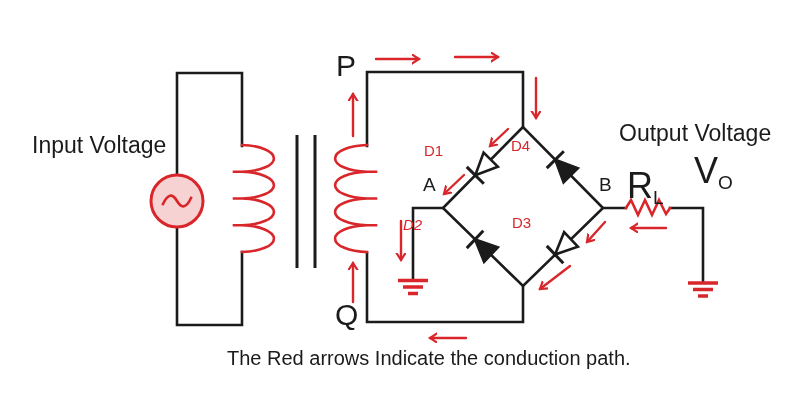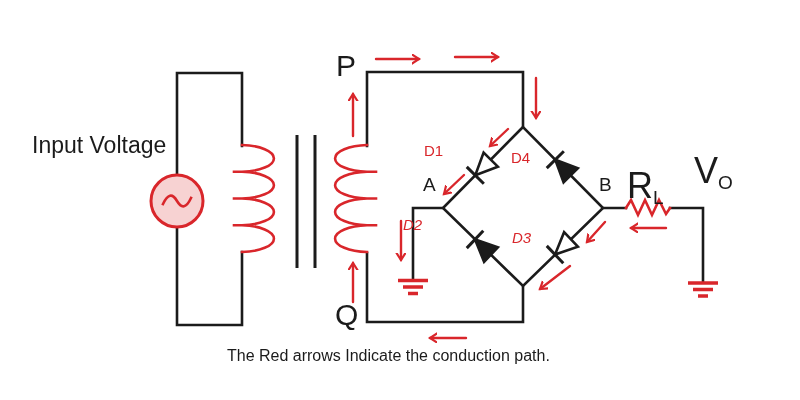--- a/index.html
+++ b/index.html
@@ -20,21 +20,21 @@
   .lbl {
     position:absolute; line-height:1; color:var(--wire-black);
     white-space:nowrap; user-select:none;
   }
   .lbl.red { color: var(--conduction-red); }
   .fs23 { font-size:23px;text-align:center; }
   .fs30 { font-size:30px; }
   .fs19 { font-size:19px; }
   .fs21 { font-size:15px; }
   .fs36 { font-size:36px; }
-  .fs22 { font-size:16px; }
+  .fs22 { font-size:20px; }
   .sub { font-size:19px; display:inline-block; transform: translateY(6px); }
   
   .wire   { stroke: var(--wire-black); stroke-width:2.6; fill:none; stroke-linecap:square; stroke-linejoin:miter; }
   .core   { stroke: var(--wire-black); stroke-width:3;   fill:none; }
   .redln  { stroke: var(--conduction-red); stroke-width:2.6; fill:none; stroke-linecap:square; }
   .gnd    { stroke: var(--conduction-red); stroke-width:3.5; fill:none; stroke-linecap:butt; }
   .arrow  { stroke: var(--conduction-red); stroke-width:2.4; fill:none; stroke-linecap:round; marker-end:url(#ah); }
   .dio-out { fill:#ffffff; stroke:var(--wire-black); stroke-width:2.6; stroke-linejoin:miter; }
   .dio-fil { fill:var(--wire-black); stroke:var(--wire-black); stroke-width:2.6; }
   .dio-bar { stroke:var(--wire-black); stroke-width:3; }
@@ -100,29 +100,30 @@
     <path class="arrow" d="M401,221 L401,260"></path>
     <path class="arrow" d="M605,222 L587,242"></path>
     <path class="arrow" d="M570,266 L540,289"></path>
     <path class="arrow" d="M666,228 L631,228"></path>
     <path class="arrow" d="M466,338 L430,338"></path>
     <path class="arrow" d="M353,302 L353,263"></path>
     <path class="arrow" d="M353,136 L353,94"></path>
   </svg>
 
   <div class="lbl fs23" style="left:32px; top:134px;">Input Voltage</div>
+  <div class="lbl fs23" style="left:619px; top:122px;">Output Voltage</div>
 
   <div class="lbl fs30" style="left:336px; top:51px;">P</div>
   <div class="lbl fs30" style="left:335px; top:300px;">Q</div>
 
   <div class="lbl fs19" style="left:423px; top:175px;">A</div>
   <div class="lbl fs19" style="left:599px; top:175px;">B</div>
 
   <div class="lbl red fs21" style="left:424px; top:143px;">D1</div>
-  <div class="lbl red fs21" style="left:511px; top:150px;">D4</div>
+  <div class="lbl red fs21" style="left:511px; top:138px;">D4</div>
   <div class="lbl red fs21" style="left:403px; top:217px;font-style:italic;">D2</div>
-  <div class="lbl red fs21" style="left:512px; top:230px;font-style:italic;">D3</div>
+  <div class="lbl red fs21" style="left:512px; top:215px;">D3</div>
 
   <div class="lbl fs36" style="left:627px; top:168px;"><span>R</span><span class="sub">L</span></div>
   <div class="lbl fs36" style="left:694px; top:153px;text-align:right;"><span>V</span><span class="sub">O</span></div>
 
   <div class="lbl fs22" style="left:227px; top:348px;">The Red arrows Indicate the conduction path.</div>
 </div>
 
 </body></html>

